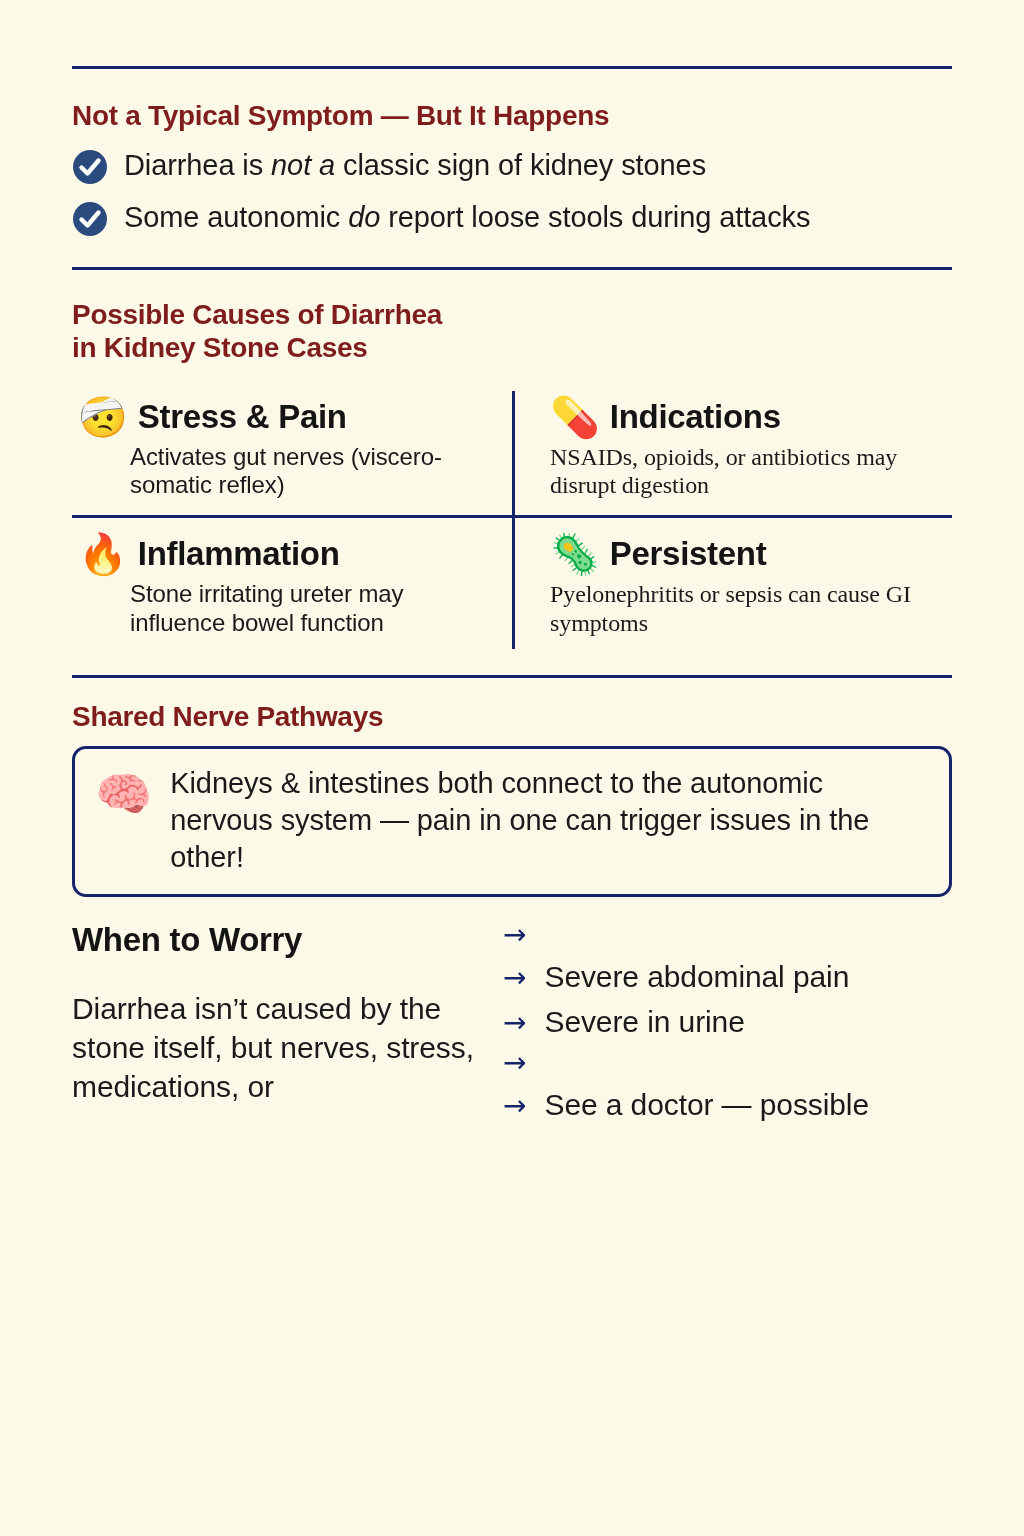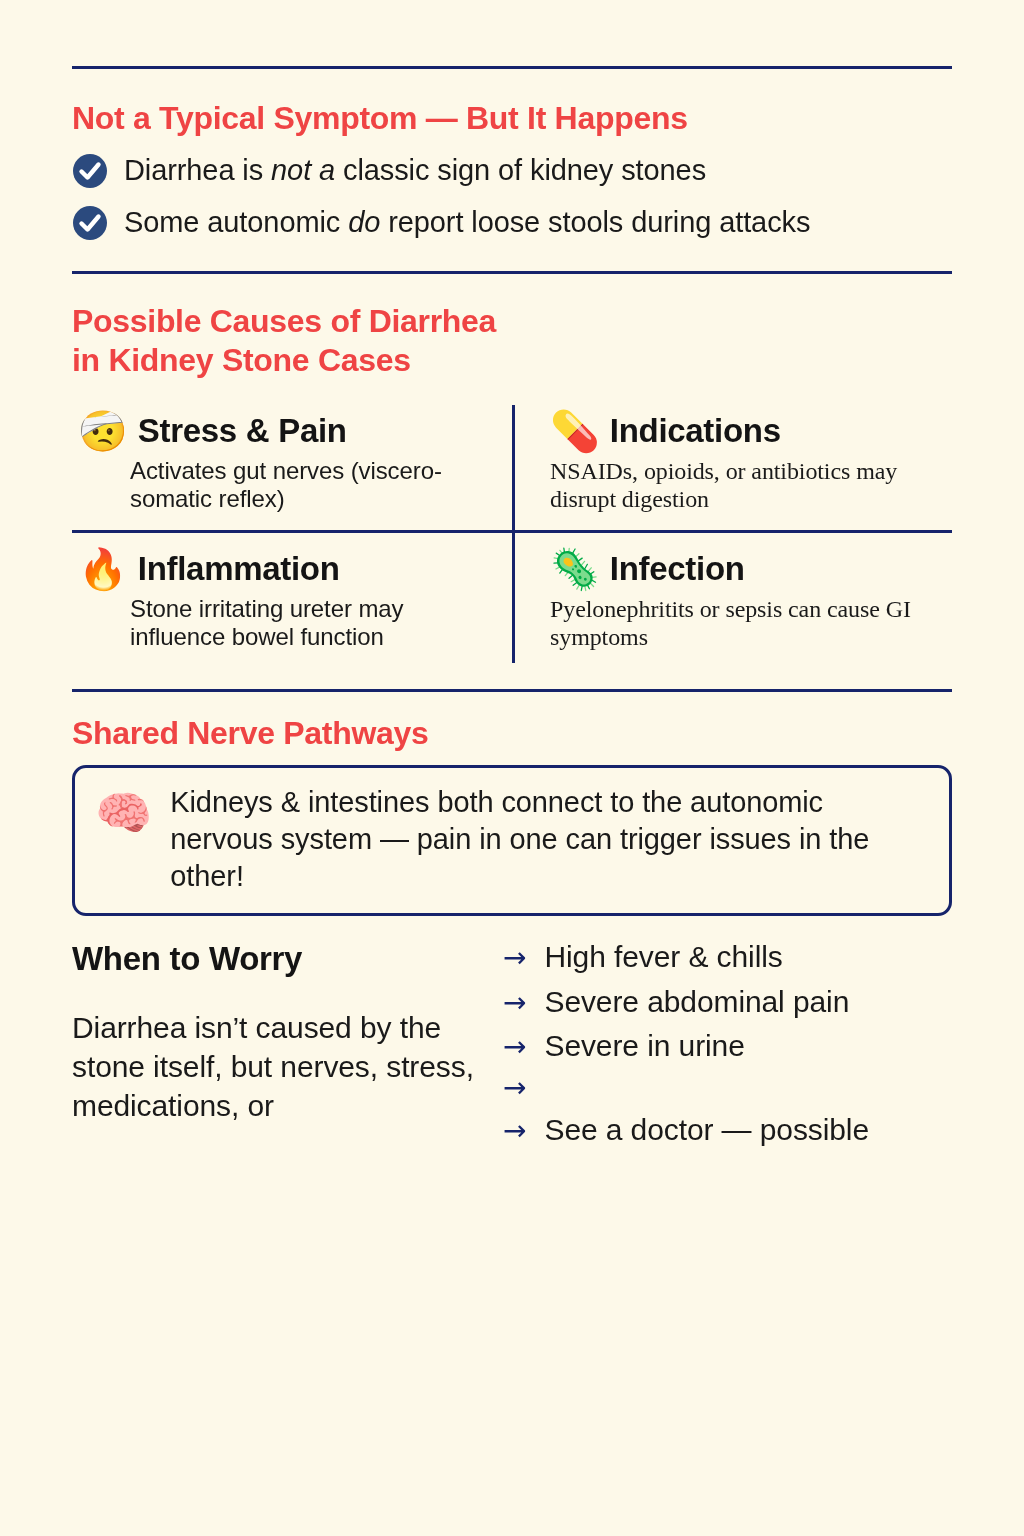--- a/index.html
+++ b/index.html
@@ -44,25 +44,25 @@
     height: 3px;
     background: #16246b;
     width: 100%;
   }
   .rule.r1 { margin-top: 32px; }
   .rule.r2 { margin-top: 30px; }
   .rule.r3 { margin-top: 22px; }
 
   
   .sec-head {
-    font-size: 32px;
+    font-size: 28px;
     font-weight: 700;
     line-height: 1.2;
     letter-spacing: -0.3px;
-    color: #ef4444;
+    color: #7f1d1d;
     font-family: "Liberation Sans Narrow", "Liberation Sans", sans-serif;
   }
   .sec-head.s1 { margin: 30px 0 0 0; }
   .sec-head.s2 { margin: 28px 0 0 0; }
   .sec-head.s3 { margin: 22px 0 0 0; }
 
   
   .check-list {
     margin: 14px 0 0 0;
     padding: 0;
@@ -286,21 +286,21 @@
       <div class="cell-head">
         <span class="cell-emoji">🔥</span>
         <span class="cell-title">Inflammation</span>
       </div>
       <div class="cell-body">Stone irritating ureter may influence bowel function</div>
     </div>
 
     <div class="grid-cell right row2">
       <div class="cell-head">
         <span class="cell-emoji">🦠</span>
-        <span class="cell-title">Infection</span>
+        <span class="cell-title">Persistent</span>
       </div>
       <div class="cell-body">Pyelonephritits or sepsis can cause GI symptoms</div>
     </div>
   </div>
 
   <div class="rule r3"></div>
 
   <h2 class="sec-head s3">Shared Nerve Pathways</h2>
 
   <div class="callout">
@@ -310,21 +310,20 @@
 
   <div class="bottom">
     <div>
       <h2 class="bottom-head">When to Worry</h2>
       <p class="bottom-para">Diarrhea isn’t caused by the stone itself, but nerves, stress, medications, or</p>
     </div>
 
     <ul class="warn-list">
       <li class="warn-item">
         <span class="warn-arrow">→</span>
-        <span class="warn-text">High fever &amp; chills</span>
       </li>
       <li class="warn-item">
         <span class="warn-arrow">→</span>
         <span class="warn-text">Severe abdominal pain</span>
       </li>
       <li class="warn-item">
         <span class="warn-arrow">→</span>
         <span class="warn-text">Severe in urine</span>
       </li>
       <li class="warn-item">

